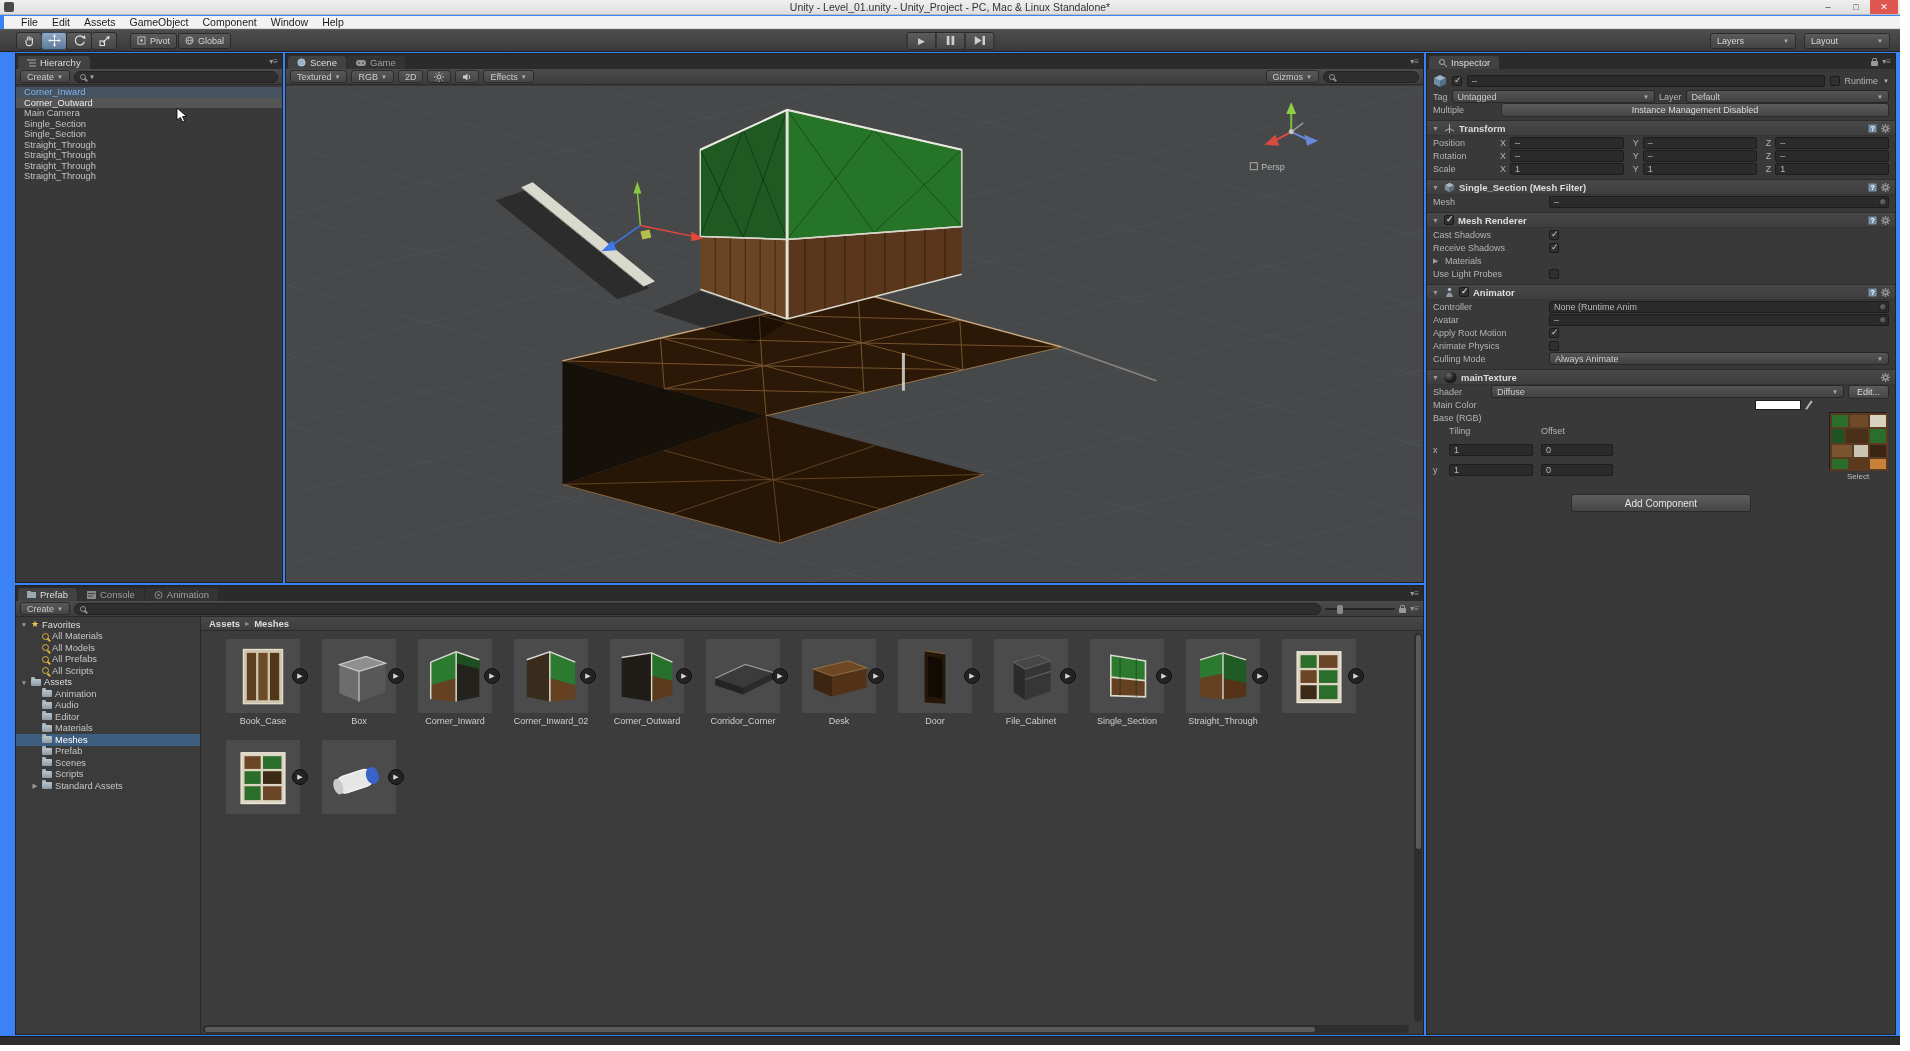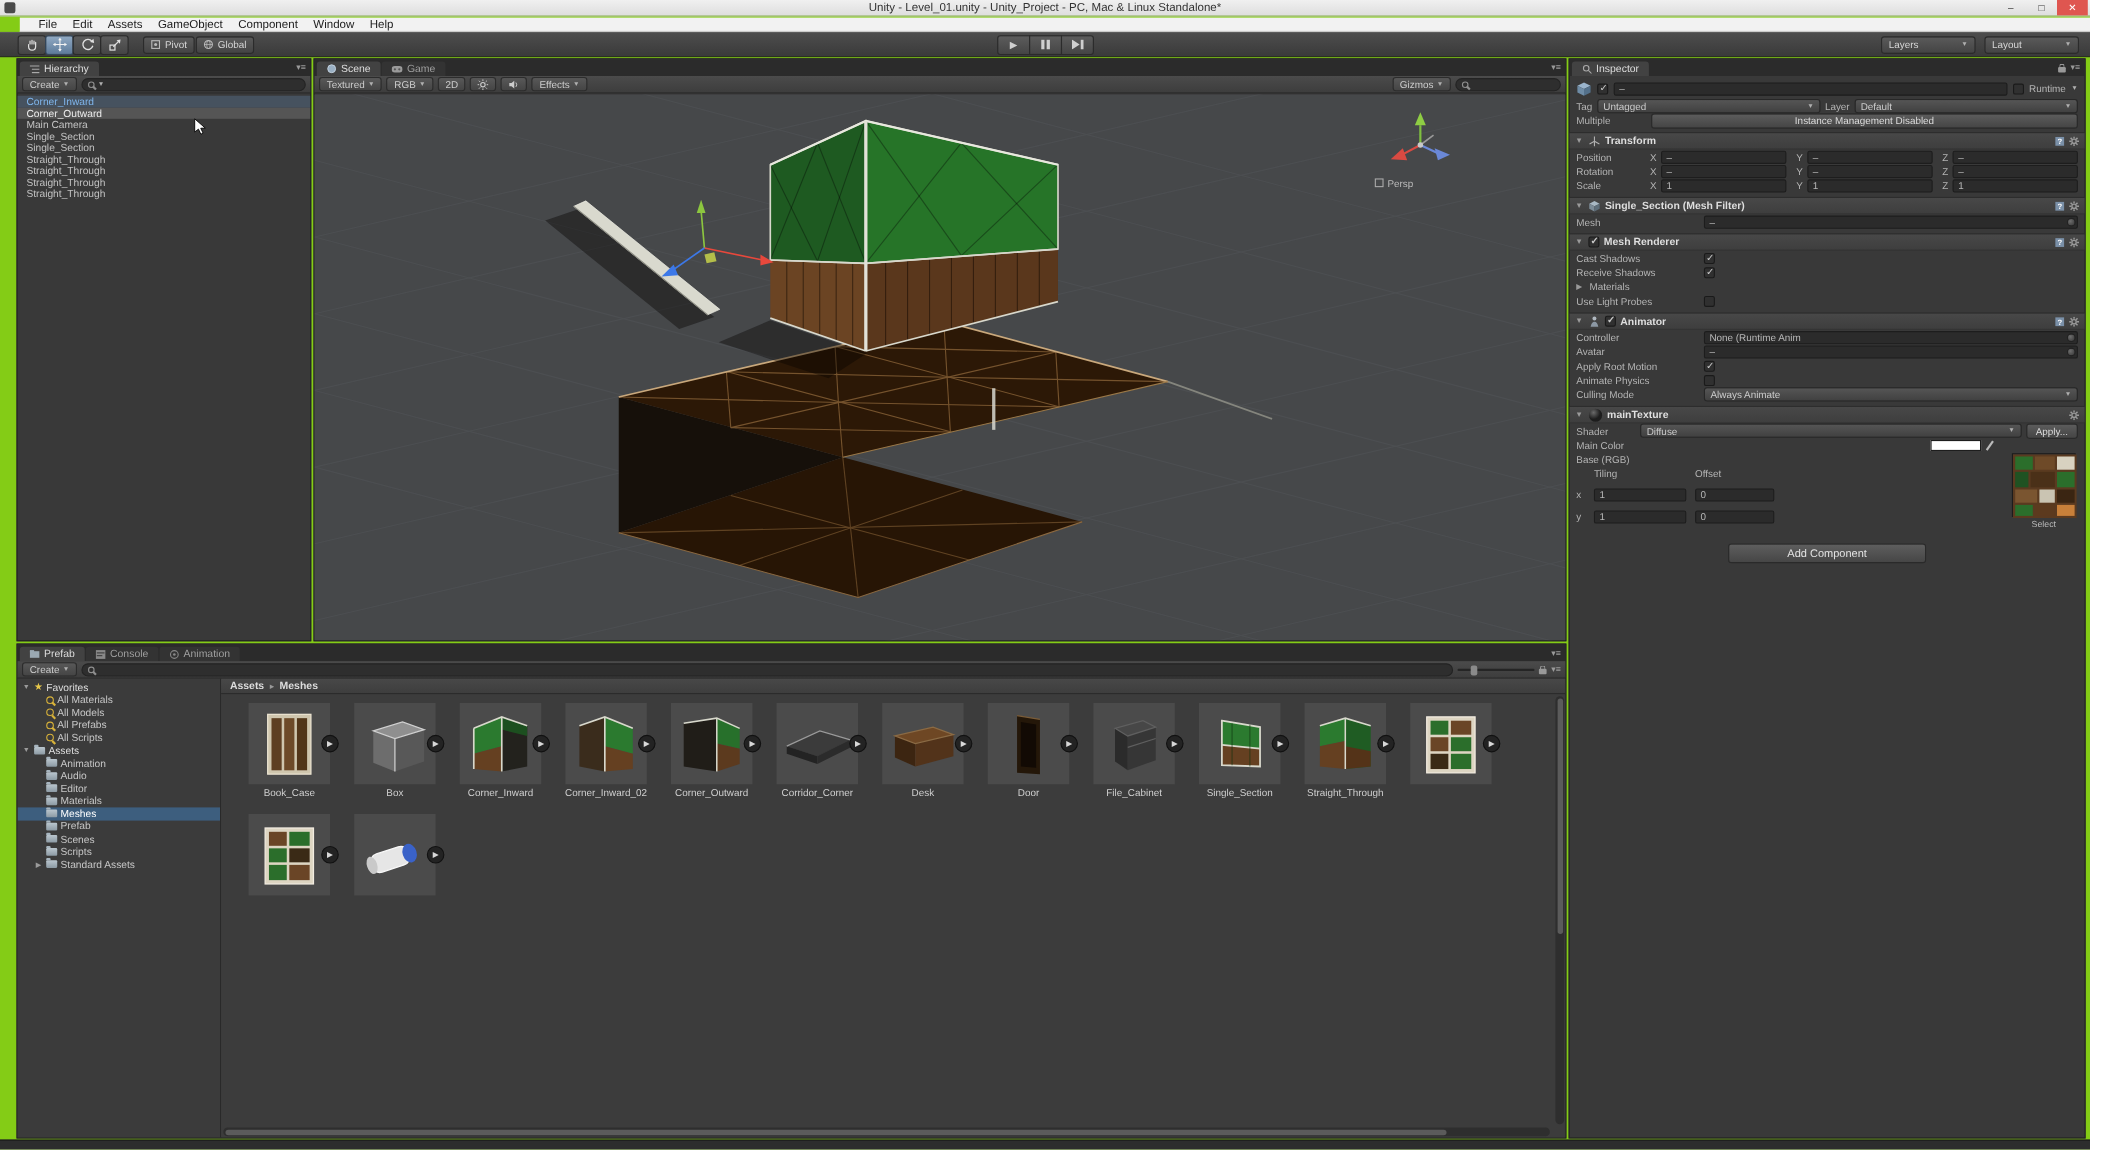--- a/index.html
+++ b/index.html
@@ -1,25 +1,25 @@
 <!DOCTYPE html>
 <html><head>
 <meta charset="utf-8">
 <style>
 *{margin:0;padding:0;box-sizing:border-box;font-family:"Liberation Sans",sans-serif}
 html,body{width:1910px;height:1051px;background:#fff;overflow:hidden;position:relative}
-#app{position:absolute;left:0;top:0;width:1900px;height:1045px;background:#84cc16}
+#app{position:absolute;left:0;top:0;width:1900px;height:1045px;background:#3b82f6}
 
 
 .titlebar{position:absolute;left:0;top:0;right:0;height:15px;background:linear-gradient(#f0f0f0,#dedede);border-bottom:1px solid #bdbdbd;display:flex;align-items:center;justify-content:center;font-size:10.5px;color:#333}
 .appicon{position:absolute;left:4px;top:2px;width:10px;height:10px;background:#4a4a4a;border-radius:2px}
 .wctrls{position:absolute;right:2px;top:0;display:flex}
 .wbtn{width:28px;height:14px;display:flex;align-items:center;justify-content:center;font-size:9px;color:#333}
 .wbtn.close{background:#df5650;color:#fff}
-.menubar{position:absolute;left:18px;top:16px;right:0;height:13px;background:#f2f2f2;border-bottom:1px solid #d6d6d6;display:flex;align-items:center;padding-left:10px}
+.menubar{position:absolute;left:4px;top:16px;right:0;height:13px;background:#f2f2f2;border-bottom:1px solid #d6d6d6;display:flex;align-items:center;padding-left:10px}
 .menu-item{font-size:10.5px;color:#1c1c1c;padding:0 7px;height:13px;display:flex;align-items:center}
 
 
 .toolbar{position:absolute;left:0;top:29px;right:0;height:23px;background:linear-gradient(#4d4d4d,#3a3a3a);border-top:1px solid #5c5c5c;border-bottom:1px solid #222;display:flex;align-items:center}
 .tgroup{display:flex;margin-left:16px}
 .tbtn{width:26px;height:18px;background:linear-gradient(#5c5c5c,#454545);border:1px solid #2b2b2b;border-radius:3px;display:flex;align-items:center;justify-content:center;margin-right:-1px}
 .tbtn.sel{background:linear-gradient(#90a9c3,#5e7b9a);border-color:#34485d}
 .pvg{display:flex;margin-left:14px;gap:1px}
 .ddbtn,.pvbtn{height:16px;background:linear-gradient(#5a5a5a,#444);border:1px solid #2b2b2b;border-radius:3px;color:#d6d6d6;font-size:9px;display:flex;align-items:center;gap:4px;padding:0 6px}
 .playbar{position:absolute;left:50%;transform:translateX(-50%);display:flex}
@@ -747,21 +747,21 @@
             </svg>
         </span>
       </div>
       <div class="irow">
         <span class="ilabel" style="width:54px">Shader</span>
         <div class="drop" style="flex:1">
             <span>Diffuse</span>
             <span class="car">▼</span>
           </div>
         <div class="dbtn">
-            <span>Apply...</span>
+            <span>Edit...</span>
           </div>
       </div>
       <div class="mat-body">
         <div class="irow" style="padding-right:8px">
           <span class="ilabel">Main Color</span>
           <span style="flex:1"></span>
           <span class="swatch"></span>
           <span class="eyedrop"></span>
         </div>
         <div class="irow">

